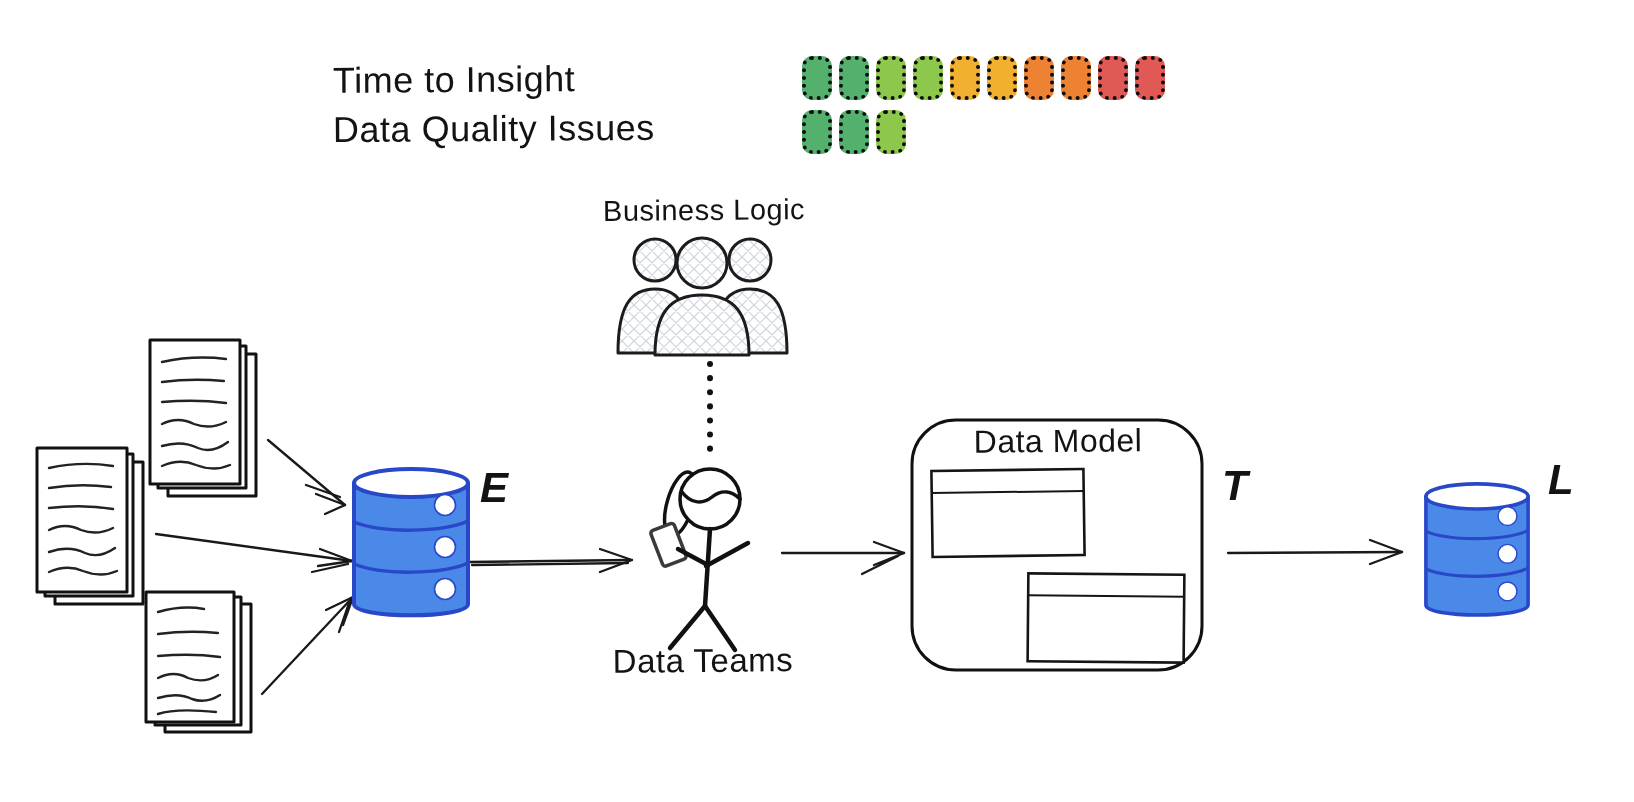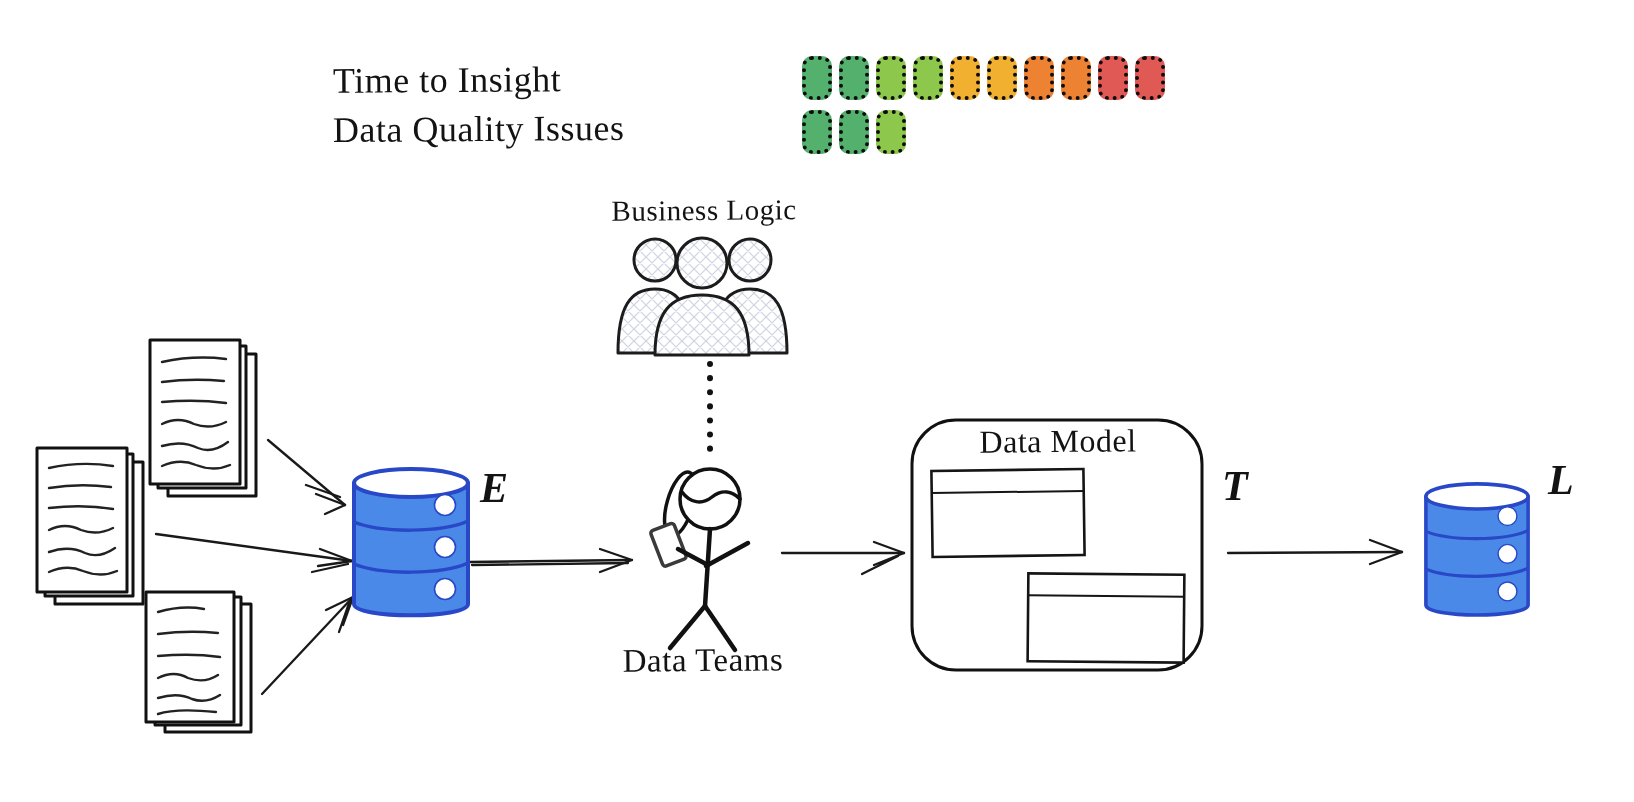--- a/index.html
+++ b/index.html
@@ -1,17 +1,17 @@
 <!DOCTYPE html>
 <html><head>
 <meta charset="utf-8">
 <style>
   html,body{margin:0;padding:0;background:#ffffff;}
   #canvas{position:relative;width:1634px;height:802px;background:#ffffff;overflow:hidden;
-          font-family:Liberation Serif, serif;color:#111;}
+          font-family:Liberation Sans, sans-serif;color:#111;}
   .abs{position:absolute;}
   .label{color:#131313;font-weight:500;white-space:nowrap;letter-spacing:0.5px;}
   .legend-label{font-size:36px;height:48px;line-height:48px;transform:rotate(-0.4deg);}
   .sq-row{display:flex;gap:7px;}
   .sq{width:30px;height:44px;box-sizing:border-box;border:4px dotted #0d0d0d;border-radius:10px;}
   .node-label{font-size:30px;text-align:center;transform:rotate(-0.5deg);}
   .letter{font-size:42px;font-weight:600;font-style:italic;}
   svg{display:block;overflow:visible;}
   .z1{z-index:1}.z2{z-index:2}.z3{z-index:3}
 </style>

